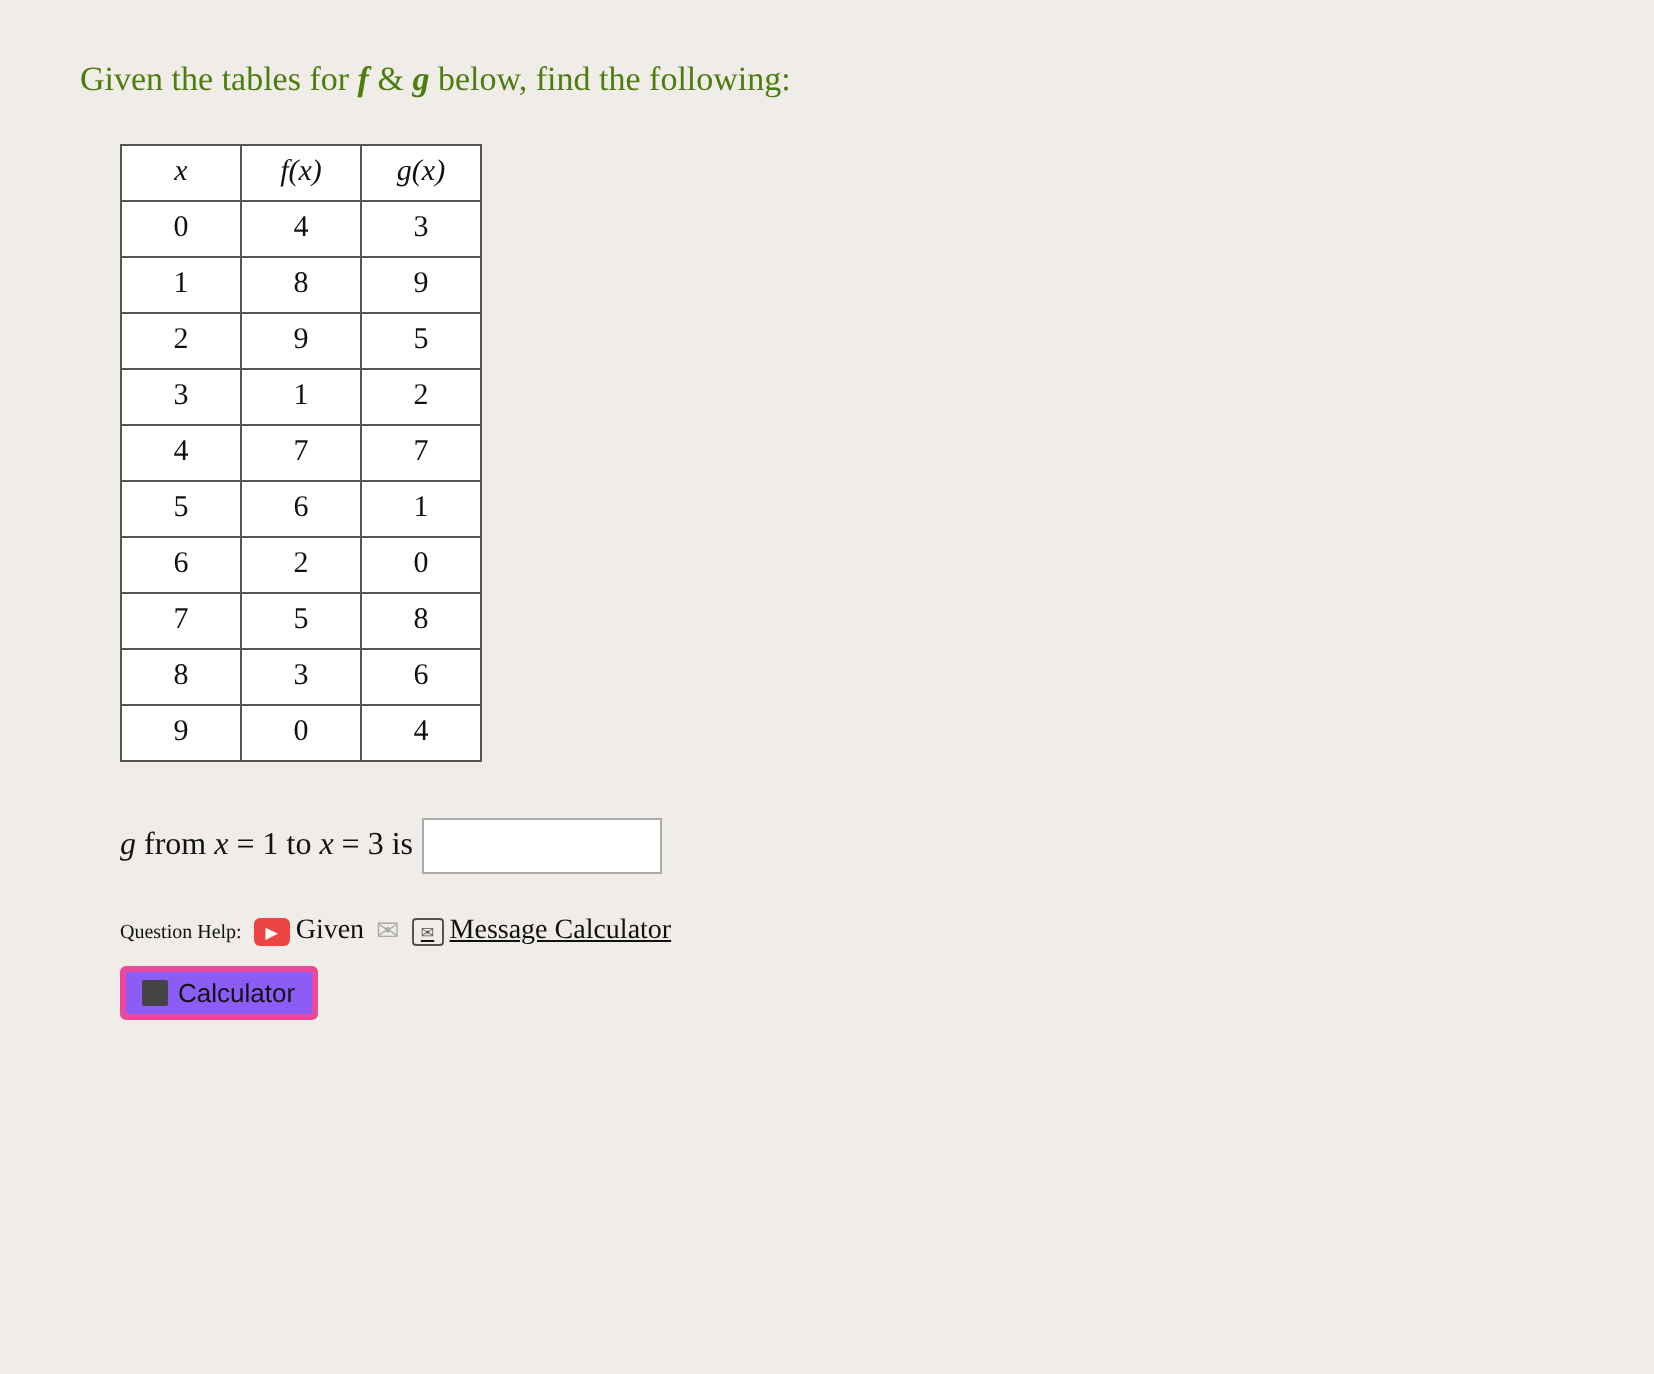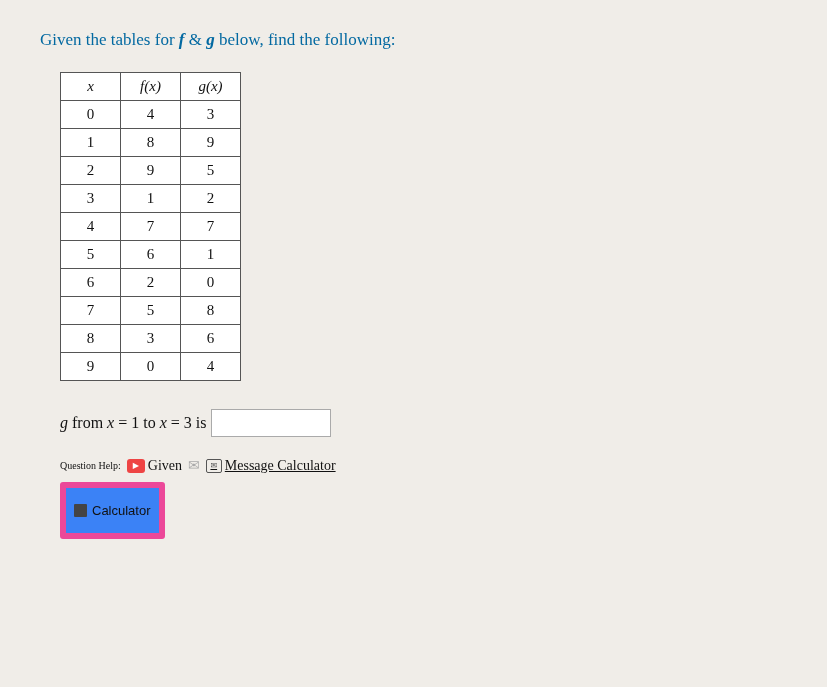--- a/index.html
+++ b/index.html
@@ -11,21 +11,21 @@
       color: #111;
       width: 827px;
       min-height: 687px;
       padding: 30px 40px;
     }
 
     .main-title {
       font-size: 17px;
       font-weight: normal;
       margin-bottom: 22px;
-      color: #0369a1;
+      color: #4d7c0f;
     }
 
     .main-title em {
       font-style: italic;
       font-weight: bold;
     }
 
     .content-area {
       display: flex;
       flex-direction: column;
@@ -129,24 +129,24 @@
       border: 1.5px solid #555;
       border-radius: 2px;
       font-size: 8px;
       color: #555;
     }
 
     .calc-btn {
       display: inline-flex;
       align-items: center;
       gap: 5px;
-      border: 6px solid #ec4899;
-      background: #3b82f6;
+      border: 3px solid #ec4899;
+      background: #8b5cf6;
       border-radius: 3px;
-      padding: 15px 8px;
+      padding: 3px 8px;
       font-size: 13px;
       cursor: pointer;
       color: #111;
     }
 
     .calc-icon {
       display: inline-block;
       width: 13px;
       height: 13px;
       background: #444;

